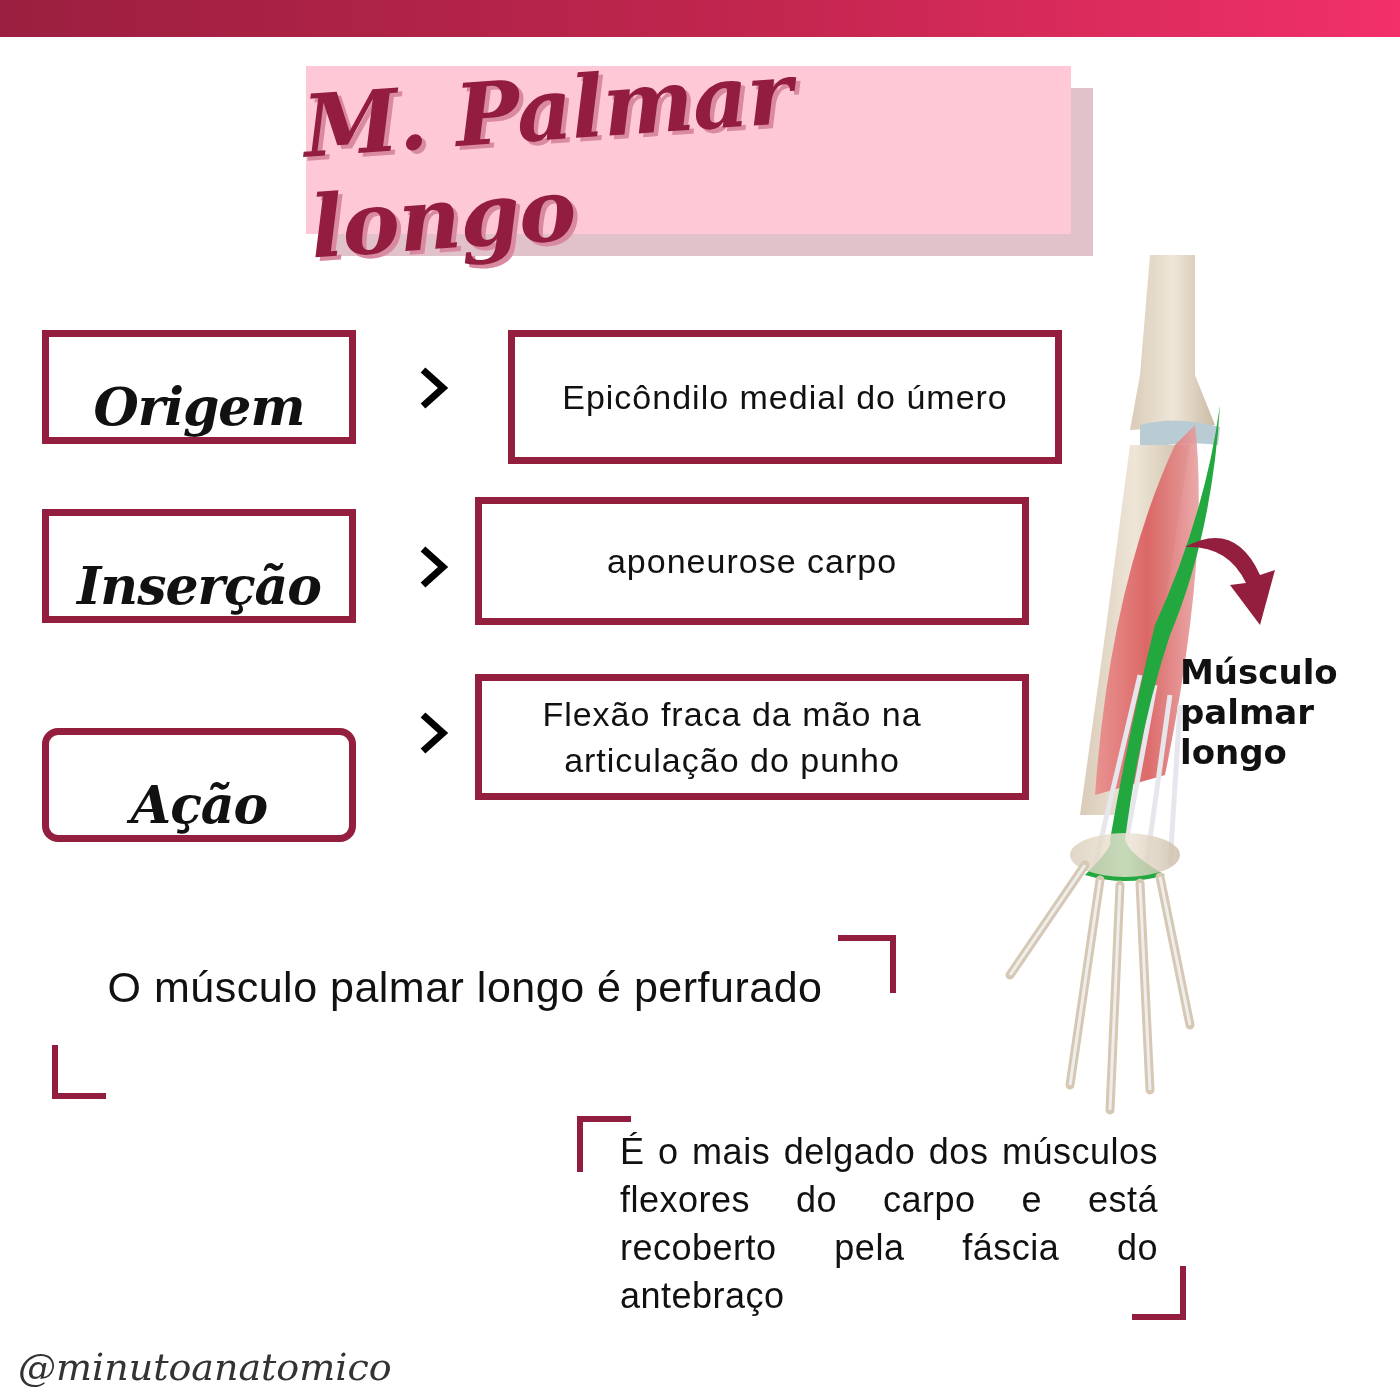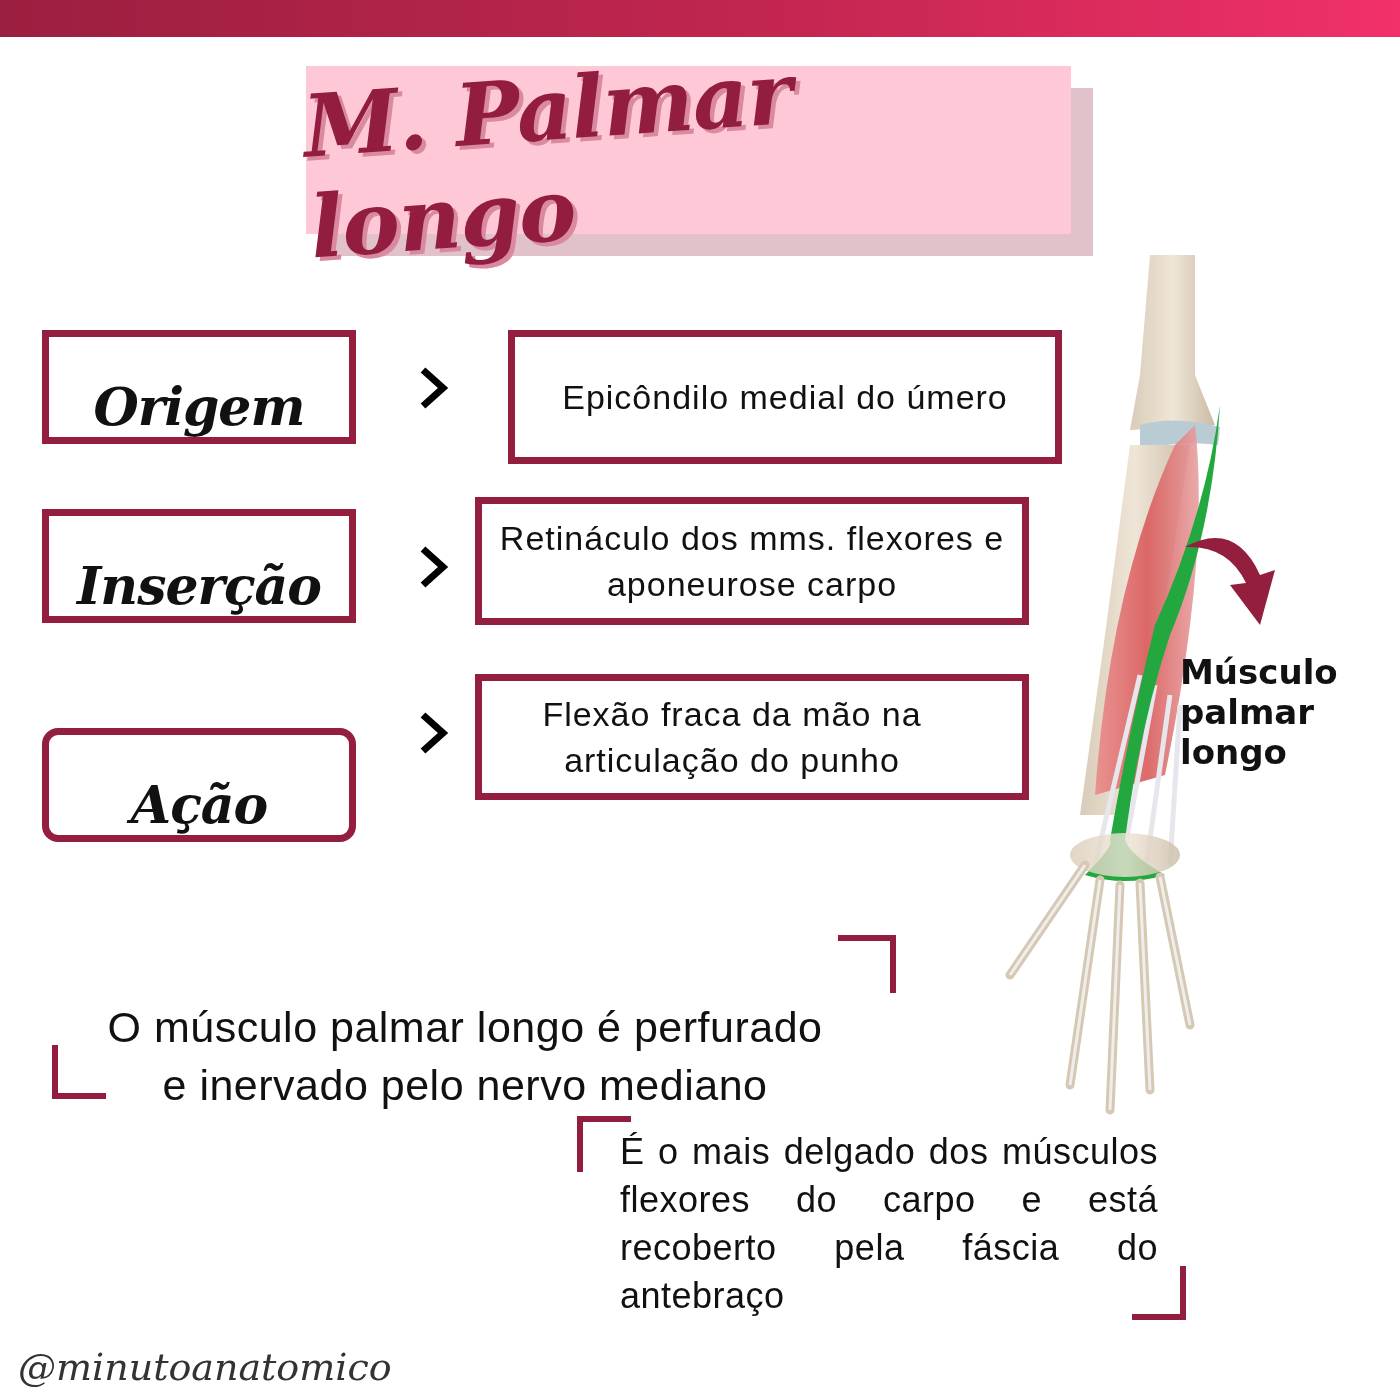--- a/index.html
+++ b/index.html
@@ -54,21 +54,21 @@
     }
     .pointer-arrow { position: absolute; left: 1180px; top: 525px; width: 115px; height: 105px; }
     .muscle-label {
       position: absolute; left: 1180px; top: 652px; width: 210px; text-align: left;
       font-family: "DejaVu Sans", sans-serif; font-weight: bold; font-size: 34px;
       line-height: 40px; color: #111;
     }
     .note1 {
       position: absolute; left: 60px; top: 958px; width: 810px; text-align: center;
       font-family: "Liberation Sans", sans-serif; font-size: 43px; line-height: 58px;
-      color: #111; letter-spacing: 0.5px; margin-top: 40px;
+      color: #111; letter-spacing: 0.5px;
     }
     .bracket { position: absolute; border-color: #921d3f; border-style: solid; }
     .br-tr1 { left: 838px; top: 935px; width: 52px; height: 52px; border-width: 6px 6px 0 0; }
     .br-bl1 { left: 52px; top: 1045px; width: 48px; height: 48px; border-width: 0 0 6px 6px; }
     .br-tl2 { left: 577px; top: 1116px; width: 48px; height: 50px; border-width: 6px 0 0 6px; }
     .br-br2 { left: 1132px; top: 1266px; width: 48px; height: 48px; border-width: 0 6px 6px 0; }
     .note2 {
       position: absolute; left: 620px; top: 1128px; width: 538px;
       font-family: "Liberation Sans", sans-serif; font-size: 36px; line-height: 48px;
       color: #111; text-align: justify; text-align-last: left; letter-spacing: 0.5px;
@@ -102,21 +102,20 @@
 </div>
 
 <div class="label-box" style="top:509px;height:100px;">
   <span class="label-text">Inserção</span>
 </div>
 <svg class="chevron" style="top:545px;" viewBox="0 0 32 44">
   <polyline points="6,4 26,22 6,40" fill="none" stroke="#000" stroke-width="7"></polyline>
 </svg>
 <div class="value-box" style="top:497px;height:114px;">
   <div class="value-text">
-    <div>Retináculo dos mms. flexores e</div>
     <div>aponeurose carpo</div>
   </div>
 </div>
 
 <div class="label-box" style="top:728px;height:100px;border-radius:16px;">
   <span class="label-text">Ação</span>
 </div>
 <svg class="chevron" style="top:711px;" viewBox="0 0 32 44">
   <polyline points="6,4 26,22 6,40" fill="none" stroke="#000" stroke-width="7"></polyline>
 </svg>
@@ -183,20 +182,19 @@
 
 <div class="muscle-label">
   <div>Músculo</div>
   <div>palmar longo</div>
 </div>
 
 <div class="bracket br-tr1"></div>
 <div class="bracket br-bl1"></div>
 <div class="note1">
   <div>O músculo palmar longo é perfurado</div>
-  <div>e inervado pelo nervo mediano</div>
 </div>
 
 <div class="bracket br-tl2"></div>
 <div class="bracket br-br2"></div>
 <div class="note2">É o mais delgado dos músculos flexores do carpo e está recoberto pela fáscia do antebraço</div>
 
 <div class="handle">@minutoanatomico</div>
 
 </body></html>

